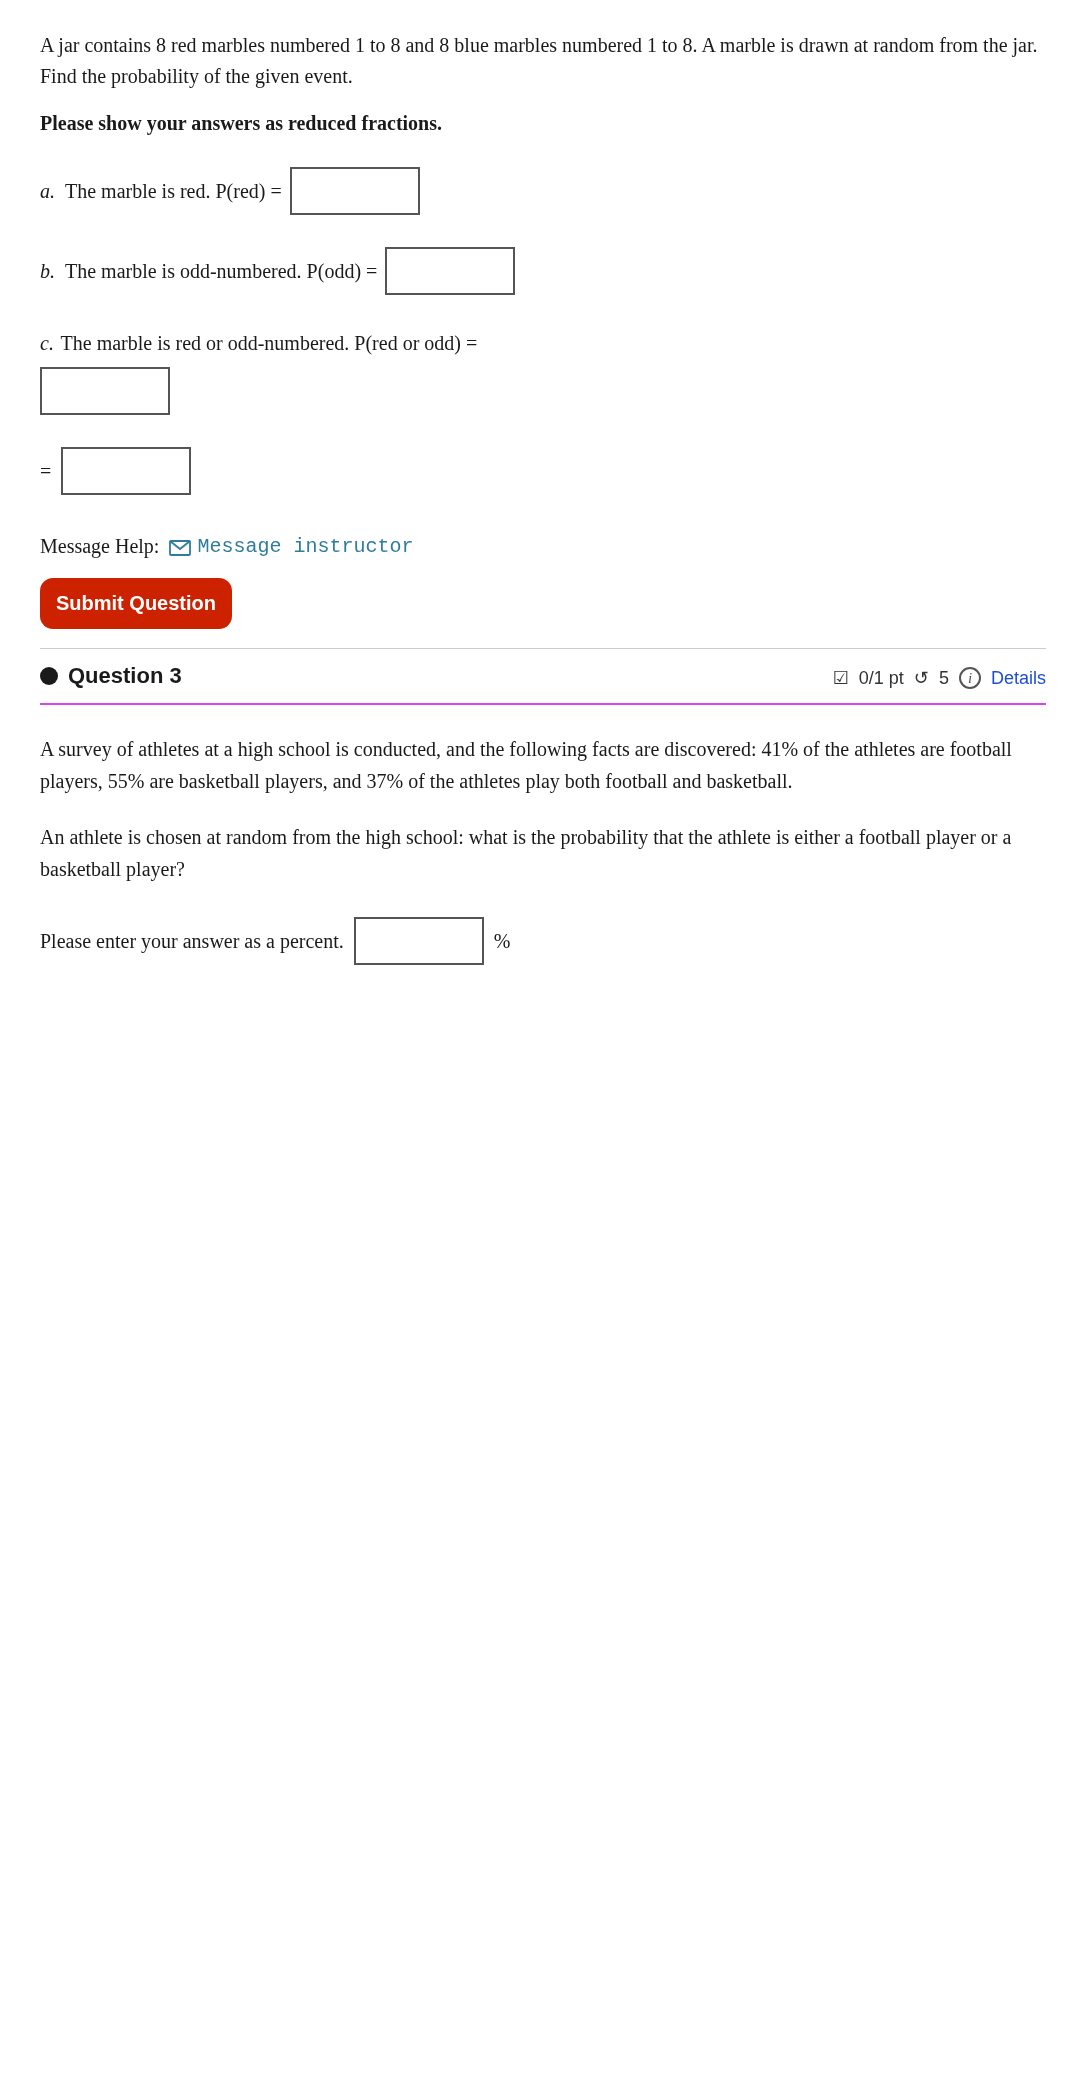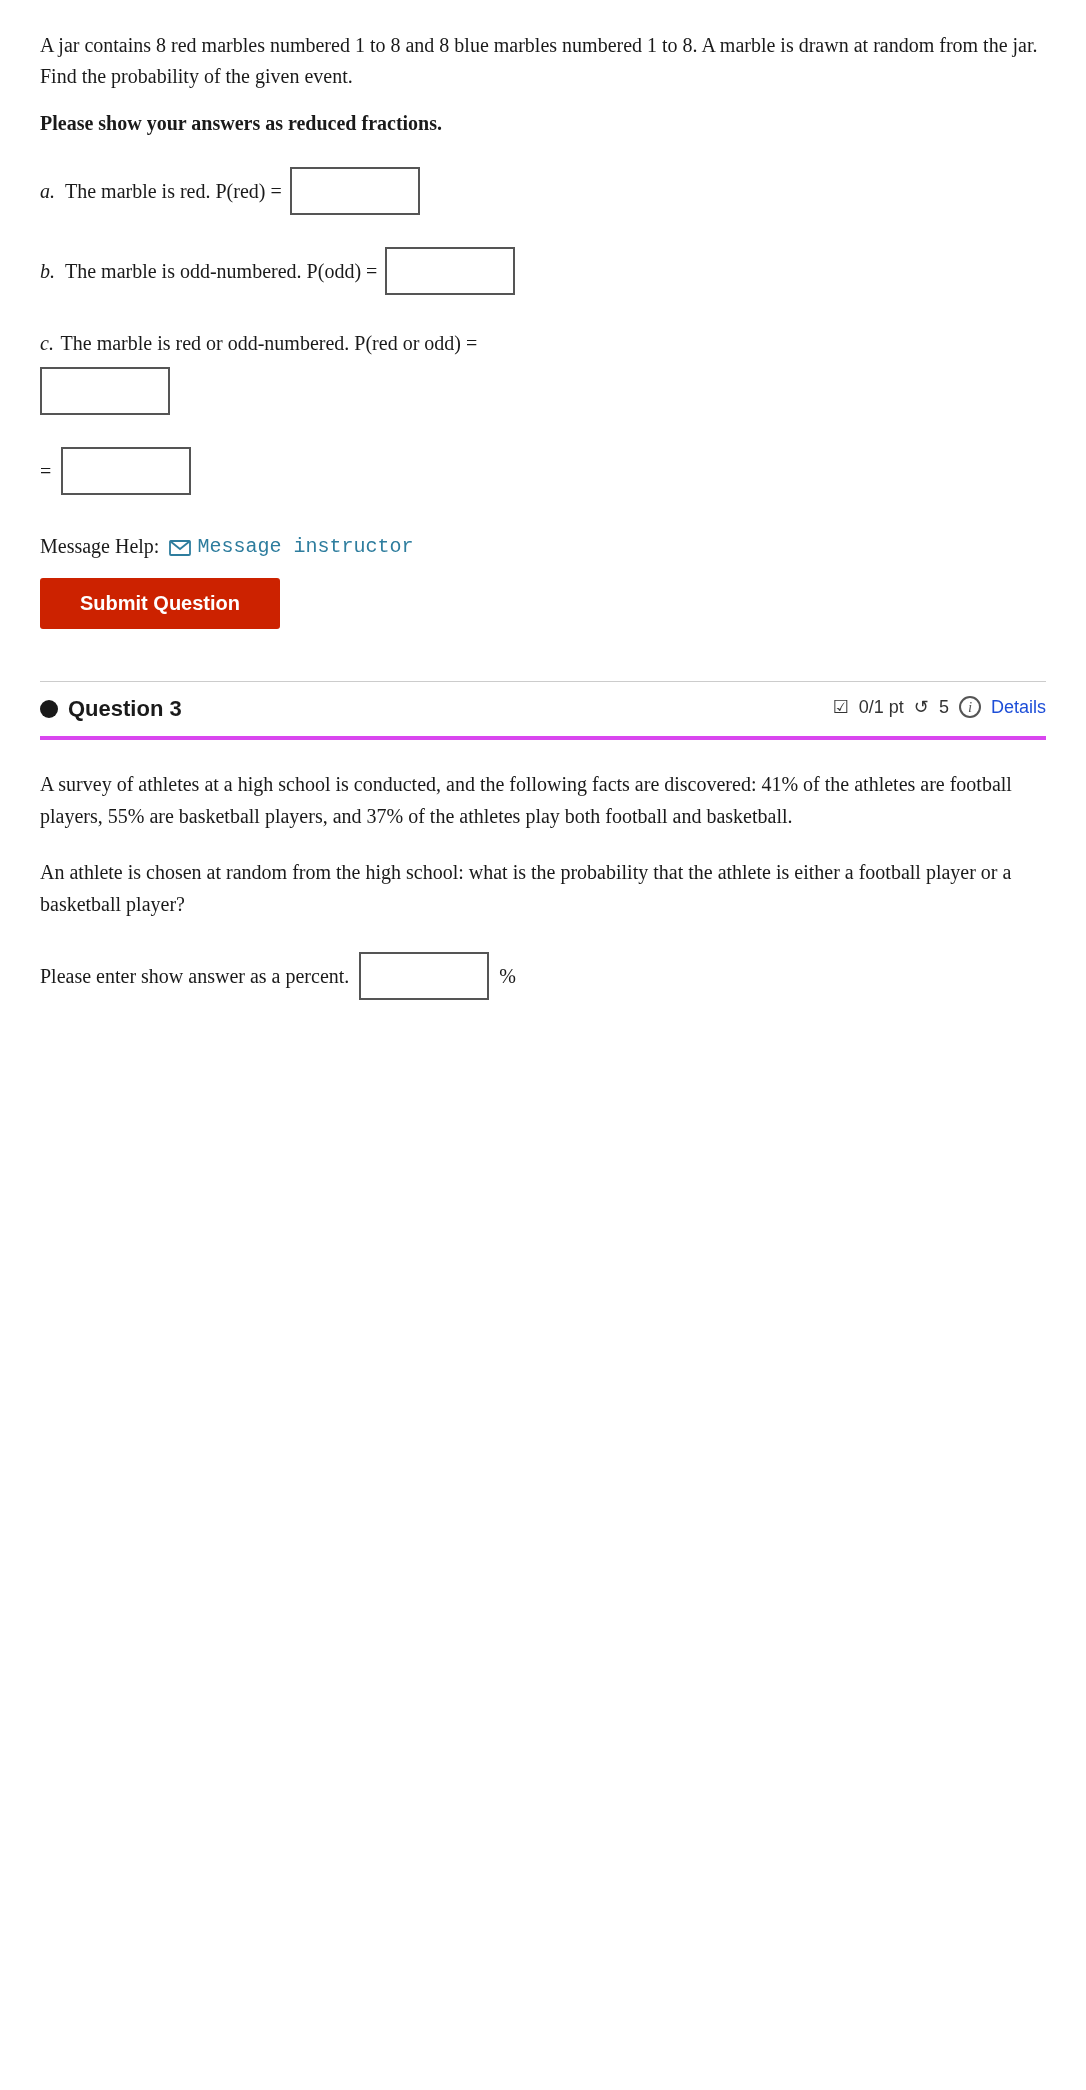--- a/index.html
+++ b/index.html
@@ -107,38 +107,37 @@
 
     .mail-icon svg {
       width: 22px;
       height: 16px;
     }
 
     .submit-btn {
       background: #cc2200;
       color: #ffffff;
       border: none;
-      padding: 14px 40px;
+      padding: 14px 16px;
       font-size: 20px;
       font-family: Arial, sans-serif;
       font-weight: 600;
       cursor: pointer;
-      border-radius: 3px;
-      margin-bottom: 34px;
+      border-radius: 13px;
+      margin-bottom: 19px;
     }
 
     .question-header {
       display: flex;
-      align-items: flex-start;
+      align-items: flex-end;
       justify-content: space-between;
       padding: 14px 0;
       border-top: 1px solid #ccc;
-      border-bottom: 4px solid #d946ef;
+      border-bottom: 2px solid #d946ef;
       margin-bottom: 28px;
-      margin-top: 18px;
     }
 
     .question-title-group {
       display: flex;
       align-items: center;
       gap: 10px;
     }
 
     .bullet-dot {
       width: 18px;
@@ -284,19 +283,19 @@
   </div>
 </div>
 
 
 <p class="q3-problem">A survey of athletes at a high school is conducted, and the following facts are discovered: 41% of the athletes are football players, 55% are basketball players, and 37% of the athletes play both football and basketball.</p>
 
 <p class="q3-question">An athlete is chosen at random from the high school: what is the probability that the athlete is either a football player or a basketball player?</p>
 
 
 <div class="q3-answer-row">
-  <span>Please enter show answer as a percent.</span>
+  <span>Please enter your answer as a percent.</span>
   <input class="answer-input" type="text" placeholder="" style="">
   <span class="percent-sign">%</span>
 </div>
 
 
 
 
 </body></html>

